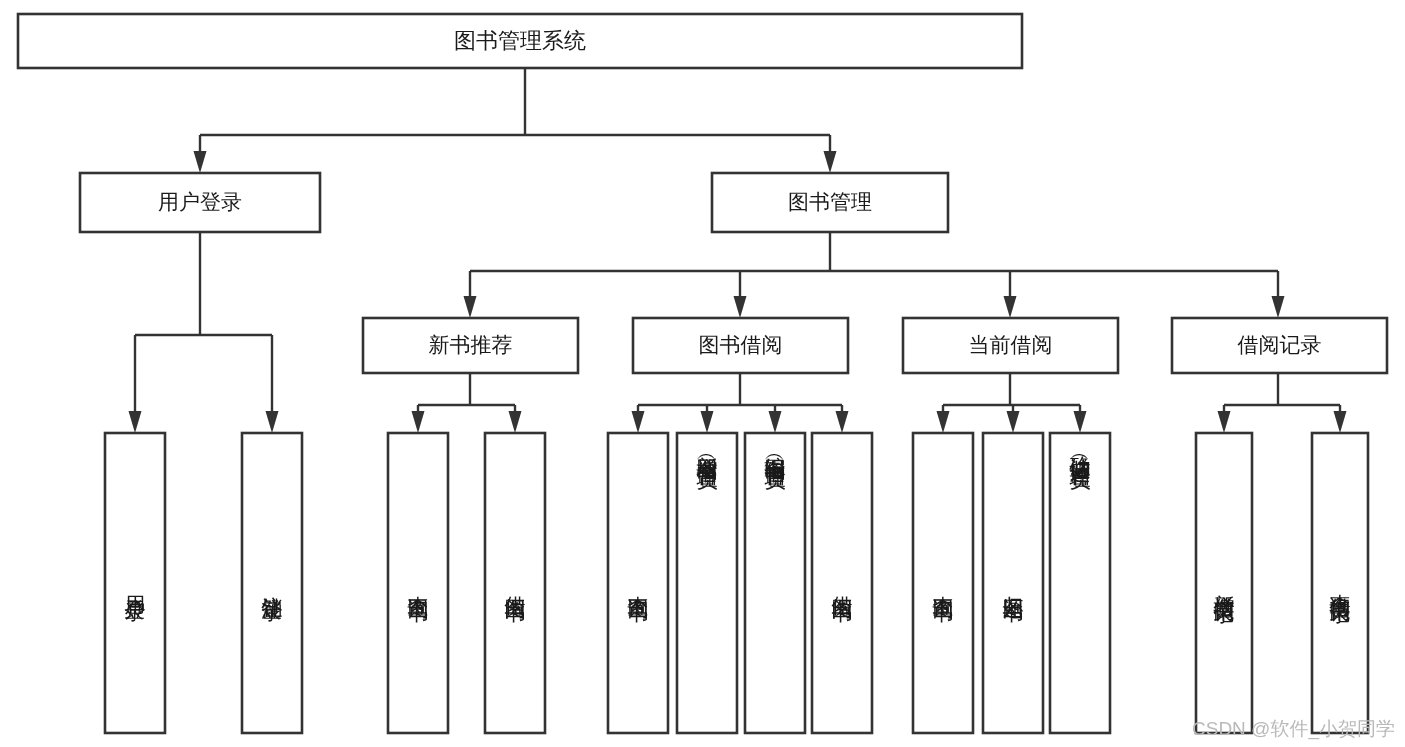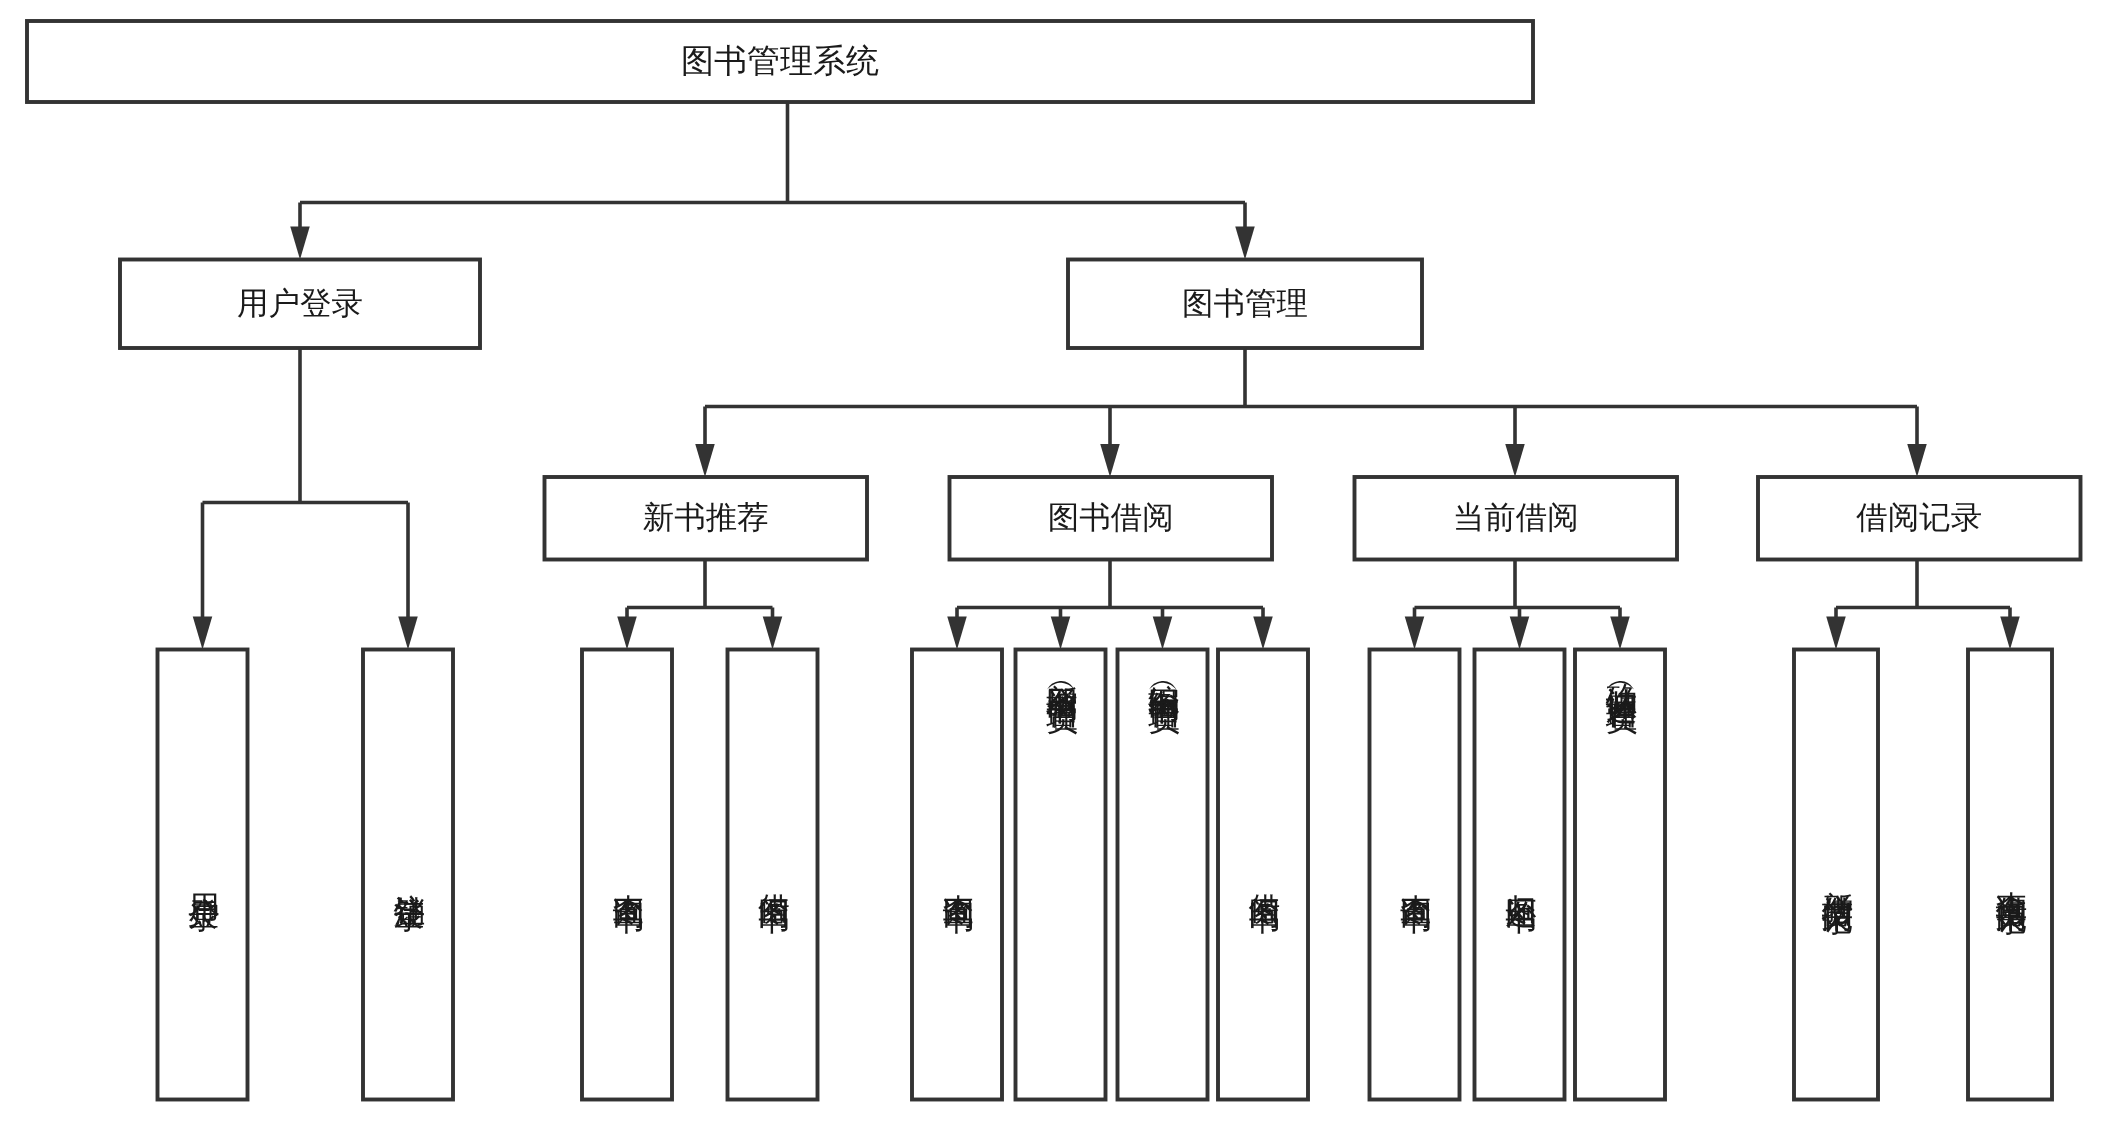--- a/index.html
+++ b/index.html
@@ -217,14 +217,15 @@
       <div class="vlabel" style="left: 678px; width: 58px; text-align: left; top: 439px; height: 288px; display: flex; justify-content: flex-start; align-items: center;">新增图书（管理员）</div>
       <div class="vlabel" style="left: 746px; width: 58px; text-align: left; top: 439px; height: 288px; display: flex; justify-content: flex-start; align-items: center;">编辑图书（管理员）</div>
       <div class="vlabel" style="left: 813px; width: 58px; text-align: left; top: 433px; height: 300px; display: flex; justify-content: center; align-items: center;">借阅图书</div>
       <div class="vlabel" style="left: 914px; width: 58px; text-align: left; top: 433px; height: 300px; display: flex; justify-content: center; align-items: center;">查询图书</div>
       <div class="vlabel" style="left: 984px; width: 58px; text-align: left; top: 433px; height: 300px; display: flex; justify-content: center; align-items: center;">归还图书</div>
       <div class="vlabel" style="left: 1051px; width: 58px; text-align: left; top: 439px; height: 288px; display: flex; justify-content: flex-start; align-items: center;">确认归还（管理员）</div>
       <div class="vlabel" style="left: 1197px; width: 54px; text-align: left; top: 433px; height: 300px; display: flex; justify-content: center; align-items: center;">新增借阅记录</div>
       <div class="vlabel" style="left: 1313px; width: 54px; text-align: left; top: 433px; height: 300px; display: flex; justify-content: center; align-items: center;">查询借阅记录</div>
     </div>
 
+  <div class="watermark" style="left: 1192px; top: 716px;">CSDN @软件_小贺同学</div>
 
 </div>
 
 </body></html>

